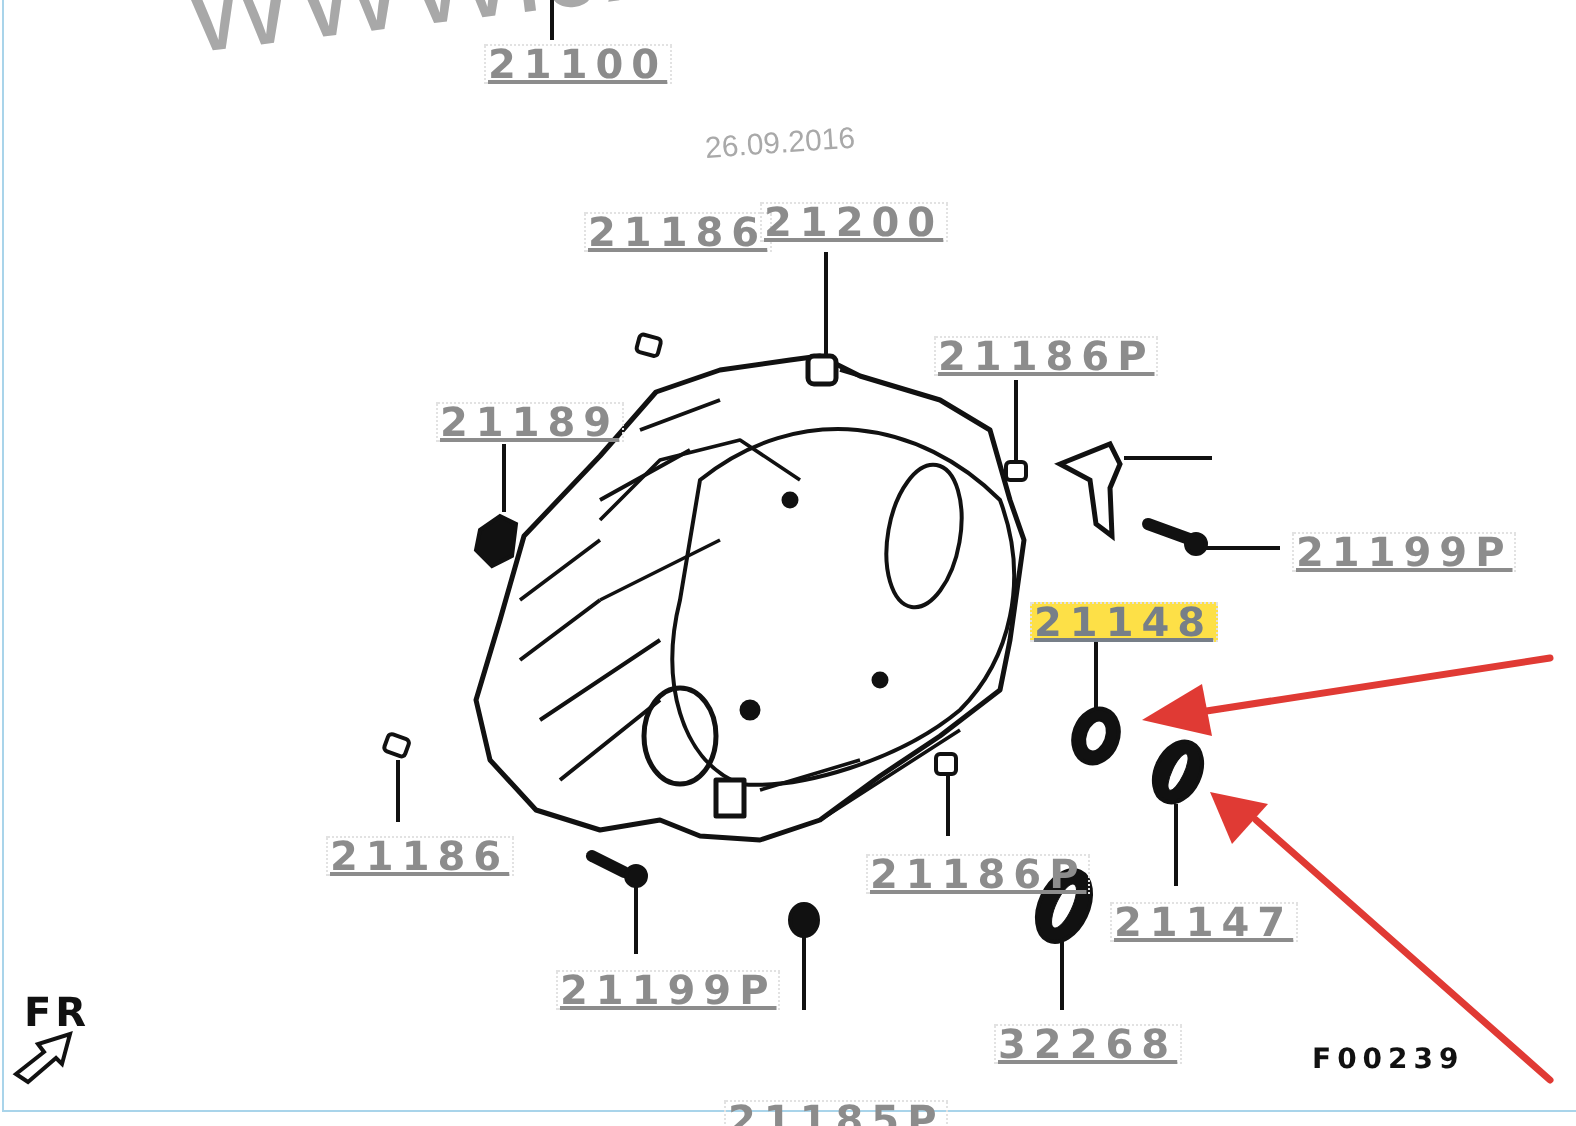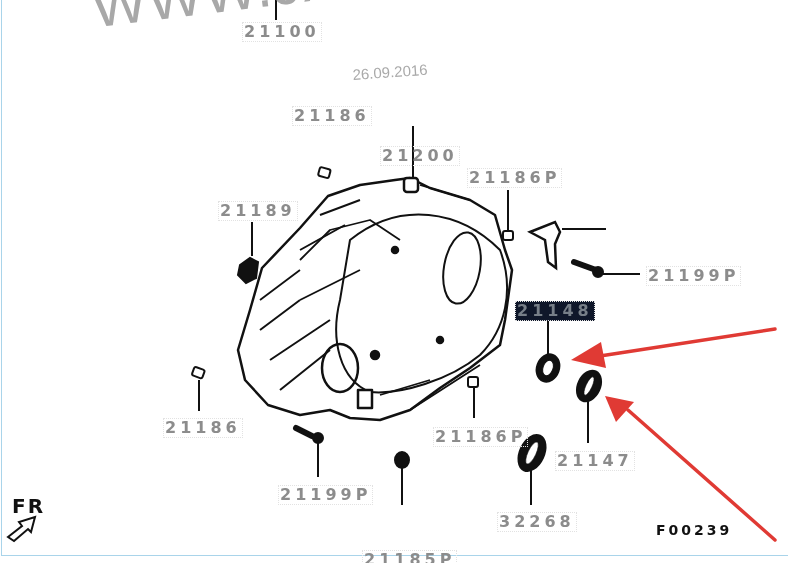--- a/index.html
+++ b/index.html
@@ -2,22 +2,22 @@
 <html><head>
 <meta charset="utf-8">
 <style>
   html, body { margin: 0; padding: 0; background: #ffffff; }
   body { width: 788px; height: 563px; position: relative; overflow: hidden; font-family: "DejaVu Sans", sans-serif; }
   .frame { position: absolute; left: 0; top: 0; width: 788px; height: 563px; }
   .edge-left { position: absolute; left: 1px; top: 0; width: 1px; height: 556px; background: #a9d4ea; }
   .edge-bottom { position: absolute; left: 1px; top: 555px; width: 787px; height: 1px; background: #a9d4ea; }
   .watermark { position: absolute; left: 88px; top: -26px; font-family: "Liberation Sans", sans-serif; font-size: 58px; color: #a8a8a8; transform: rotate(-7deg); transform-origin: left top; letter-spacing: 1px; white-space: nowrap; }
   .datestamp { position: absolute; left: 352px; top: 66px; font-family: "Liberation Sans", sans-serif; font-size: 15px; color: #a9a9a9; transform: rotate(-4deg); transform-origin: left top; }
-  .label { position: absolute; font-family: "DejaVu Sans", sans-serif; font-weight: bold; font-size: 16px; color: #8c8c8c; letter-spacing: 4px; padding: 0 1px; border: 1px dotted #e2e2e2; line-height: 18px; white-space: nowrap; cursor: pointer; }
-  .label.hl { background: #0f172a; color: #777f88; }
+  .label { position: absolute; font-family: "DejaVu Sans", sans-serif; font-weight: bold; font-size: 20px; color: #8c8c8c; letter-spacing: 4px; padding: 0 1px; border: 1px dotted #e2e2e2; line-height: 18px; white-space: nowrap; cursor: pointer; text-decoration: underline; }
+  .label.hl { background: #fde047; color: #777f88; }
   .ref { position: absolute; font-family: "DejaVu Sans", sans-serif; font-weight: bold; font-size: 14px; color: #111; letter-spacing: 3px; }
   .fr { position: absolute; left: 12px; top: 494px; font-family: "DejaVu Sans", sans-serif; font-weight: bold; font-size: 20px; color: #111; letter-spacing: 2px; }
   svg.art { position: absolute; left: 0; top: 0; }
 </style>
 </head>
 <body>
 
 <div class="frame">
   <div class="edge-left"></div>
   <div class="edge-bottom"></div>
@@ -87,21 +87,21 @@
     <g stroke="#111" stroke-width="2" fill="#fff">
       <path d="M8,537 L22,526 L19,522 L35,517 L31,532 L28,529 L14,541 Z"></path>
     </g>
   </svg>
 
   <div class="watermark">WWW.JAPANCATS.RU</div>
   <div class="datestamp">26.09.2016</div>
 
   <div class="label" style="left:242px; top:22px;">21100</div>
   <div class="label" style="left:292px; top:106px;">21186</div>
-  <div class="label" style="left:380px; top:101px;margin-top:45px;">21200</div>
+  <div class="label" style="left:380px; top:101px;">21200</div>
   <div class="label" style="left:467px; top:168px;">21186P</div>
   <div class="label" style="left:218px; top:201px;">21189</div>
   <div class="label" style="left:646px; top:266px;">21199P</div>
   <div class="label hl" style="left:515px; top:301px;">21148</div>
   <div class="label" style="left:163px; top:418px;">21186</div>
   <div class="label" style="left:433px; top:427px;">21186P</div>
   <div class="label" style="left:555px; top:451px;">21147</div>
   <div class="label" style="left:278px; top:485px;">21199P</div>
   <div class="label" style="left:362px; top:512px;margin-top:38px;">21185P</div>
   <div class="label" style="left:497px; top:512px;">32268</div>

